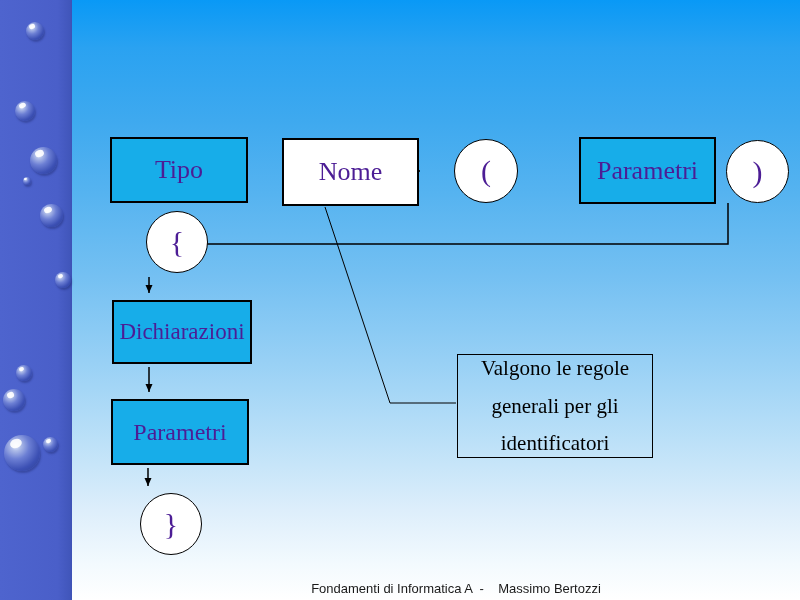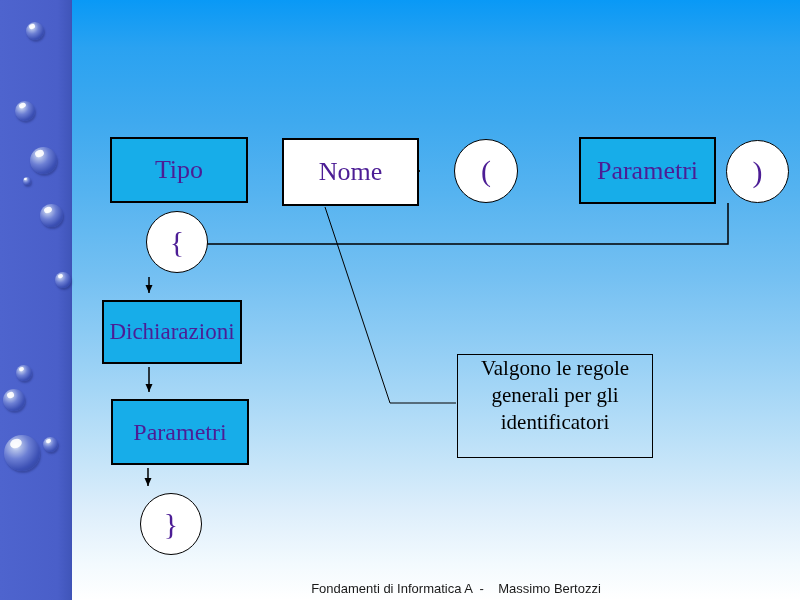--- a/index.html
+++ b/index.html
@@ -60,21 +60,21 @@
   .fs23 { font-size: 23px; }
   .fs24 { font-size: 24px; }
   .fs-glyph { font-size: 30px; }
   
   .note {
     position: absolute; left: 457px; top: 354px;
     width: 196px; height: 104px; box-sizing: border-box;
     border: 1.5px solid #000;
     background: transparent;
     display: flex; flex-direction: column;
-    align-items: center; justify-content: flex-start;
+    align-items: center; justify-content: space-between;
     font-size: 21px; line-height: 27px; color: #000;
     text-align: center;
   }
   
   svg.connectors {
     position: absolute; left: 0; top: 0;
     pointer-events: none;
   }
   svg.connectors line, svg.connectors polyline {
     stroke: #000; stroke-width: 1.5; fill: none;
@@ -131,21 +131,21 @@
   <div class="node box fill-white fs26" style="left:256px;top:138px;width:137px;height:68px">Nome</div>
 
   <div class="node circle fs-glyph" style="left:428px;top:139px;width:64px;height:64px">(</div>
 
   <div class="node box fill-cyan fs26" style="left:553px;top:137px;width:137px;height:67px">Parametri</div>
 
   <div class="node circle fs-glyph" style="left:700px;top:140px;width:63px;height:63px">)</div>
 
   <div class="node circle fs-glyph" style="left:120px;top:211px;width:62px;height:62px">{</div>
 
-  <div class="node box fill-cyan fs23" style="left:76px;top:300px;width:140px;height:64px">Dichiarazioni</div>
+  <div class="node box fill-cyan fs23" style="left:86px;top:300px;width:140px;height:64px">Dichiarazioni</div>
 
   <div class="node box fill-cyan fs24" style="left:85px;top:399px;width:138px;height:66px">Parametri</div>
 
   <div class="node circle fs-glyph" style="left:114px;top:493px;width:62px;height:62px">}</div>
 
   <div class="note">
     <div>Valgono le regole</div>
     <div>generali per gli</div>
     <div>identificatori</div>
   </div>

